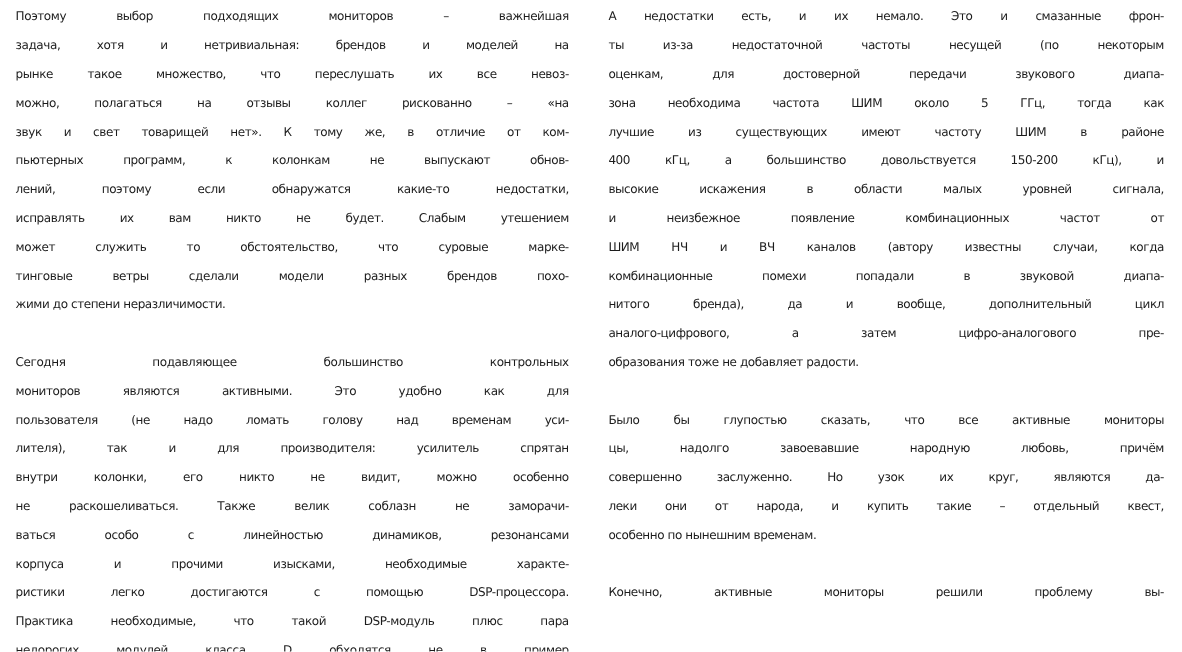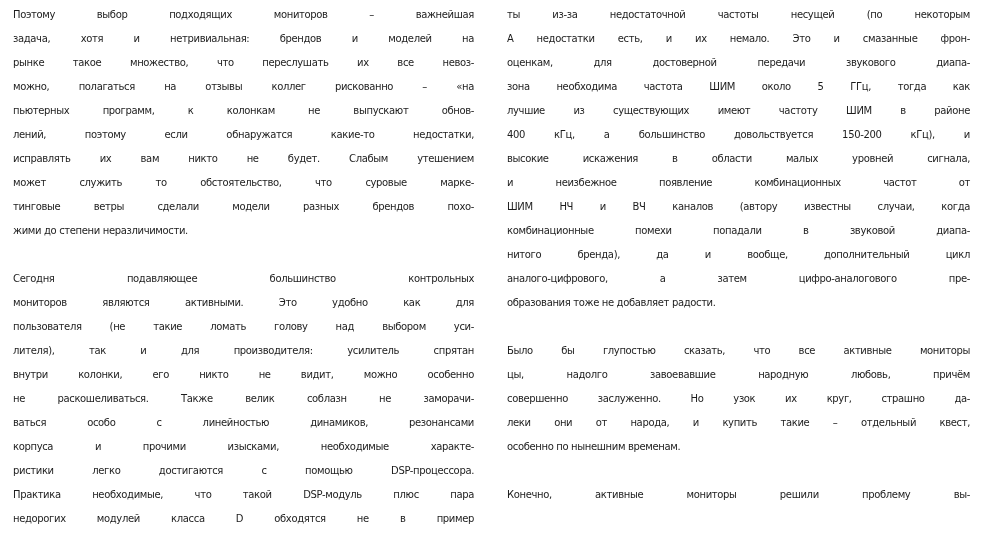--- a/index.html
+++ b/index.html
@@ -51,63 +51,64 @@
 <body>
 
 <div class="page">
 
   <div class="column col-left">
     <div class="para">
       <span class="line">Поэтому выбор подходящих мониторов – важнейшая</span>
       <span class="line">задача, хотя и нетривиальная: брендов и моделей на</span>
       <span class="line">рынке такое множество, что переслушать их все невоз-</span>
       <span class="line">можно, полагаться на отзывы коллег рискованно – «на</span>
+      <span class="line">звук и свет товарищей нет». К тому же, в отличие от ком-</span>
       <span class="line">пьютерных программ, к колонкам не выпускают обнов-</span>
       <span class="line">лений, поэтому если обнаружатся какие-то недостатки,</span>
       <span class="line">исправлять их вам никто не будет. Слабым утешением</span>
       <span class="line">может служить то обстоятельство, что суровые марке-</span>
       <span class="line">тинговые ветры сделали модели разных брендов похо-</span>
       <span class="line last">жими до степени неразличимости.</span>
     </div>
     <div class="para">
       <span class="line">Сегодня подавляющее большинство контрольных</span>
       <span class="line">мониторов являются активными. Это удобно как для</span>
-      <span class="line">пользователя (не такие ломать голову над выбором уси-</span>
+      <span class="line">пользователя (не надо ломать голову над временам уси-</span>
       <span class="line">лителя), так и для производителя: усилитель спрятан</span>
       <span class="line">внутри колонки, его никто не видит, можно особенно</span>
       <span class="line">не раскошеливаться. Также велик соблазн не заморачи-</span>
       <span class="line">ваться особо с линейностью динамиков, резонансами</span>
       <span class="line">корпуса и прочими изысками, необходимые характе-</span>
       <span class="line">ристики легко достигаются с помощью DSP-процессора.</span>
       <span class="line">Практика необходимые, что такой DSP-модуль плюс пара</span>
       <span class="line">недорогих модулей класса D обходятся не в пример</span>
 
     </div>
   </div>
 
   <div class="column col-right">
     <div class="para">
+      <span class="line">А недостатки есть, и их немало. Это и смазанные фрон-</span>
       <span class="line">ты из-за недостаточной частоты несущей (по некоторым</span>
-      <span class="line">А недостатки есть, и их немало. Это и смазанные фрон-</span>
       <span class="line">оценкам, для достоверной передачи звукового диапа-</span>
       <span class="line">зона необходима частота ШИМ около 5 ГГц, тогда как</span>
       <span class="line">лучшие из существующих имеют частоту ШИМ в районе</span>
       <span class="line">400 кГц, а большинство довольствуется 150-200 кГц), и</span>
       <span class="line">высокие искажения в области малых уровней сигнала,</span>
       <span class="line">и неизбежное появление комбинационных частот от</span>
       <span class="line">ШИМ НЧ и ВЧ каналов (автору известны случаи, когда</span>
       <span class="line">комбинационные помехи попадали в звуковой диапа-</span>
       <span class="line">нитого бренда), да и вообще, дополнительный цикл</span>
       <span class="line">аналого-цифрового, а затем цифро-аналогового пре-</span>
       <span class="line last">образования тоже не добавляет радости.</span>
     </div>
     <div class="para">
       <span class="line">Было бы глупостью сказать, что все активные мониторы</span>
       <span class="line">цы, надолго завоевавшие народную любовь, причём</span>
-      <span class="line">совершенно заслуженно. Но узок их круг, страшно да-</span>
+      <span class="line">совершенно заслуженно. Но узок их круг, являются да-</span>
       <span class="line">леки они от народа, и купить такие – отдельный квест,</span>
       <span class="line last">особенно по нынешним временам.</span>
     </div>
     <div class="para">
       <span class="line">Конечно, активные мониторы решили проблему вы-</span>
 
     </div>
   </div>
 
 </div>

